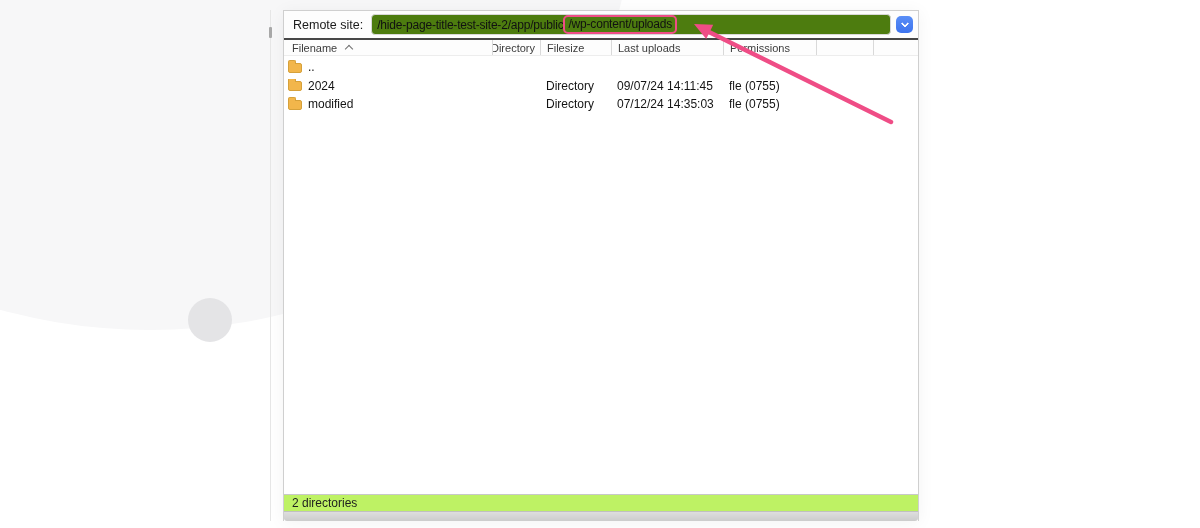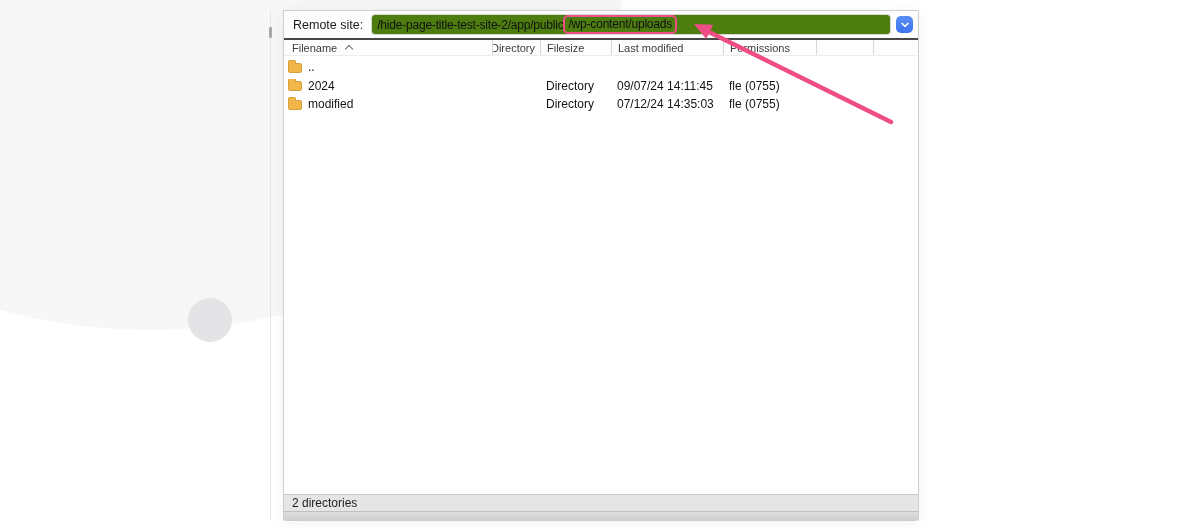--- a/index.html
+++ b/index.html
@@ -64,21 +64,21 @@
   .c-size { text-align:right; padding-right:6px; }
   .c-type, .c-mod, .c-perm { padding-left:6px; }
 
   .folder { position:relative; width:14px; height:10px; flex:0 0 14px;
             background:#f2b64b; border:1px solid #d6a13b; border-radius:1px 2px 2px 2px;
             margin:1px 6px 0 0; }
   .folder::before { content:""; position:absolute; left:-1px; top:-4px; width:6px; height:3px;
                     background:#f2b64b; border:1px solid #d6a13b; border-bottom:none;
                     border-radius:2px 2px 0 0; }
 
-  .statusbar { height:17px; flex:0 0 17px; background:#e5e5e5; border-top:1px solid #c8c8c8;
+  .statusbar { height:17px; flex:0 0 17px; background:#bef264; border-top:1px solid #c8c8c8;
                display:flex; align-items:center; padding-left:8px; font-size:12px; color:#1e1e1e; }
   .bottomstrip { height:10px; flex:0 0 10px; background:linear-gradient(#dedede,#cccccc);
                  border-top:1px solid #c0c0c0; border-radius:0 0 3px 3px; }
 
   
   .arrow-svg { position:absolute; left:0; top:0; width:1200px; height:528px; pointer-events:none; }
 </style>
 </head>
 <body>
 
@@ -106,21 +106,21 @@
 
     <div class="darkline"></div>
 
     <div class="hrow grid">
       <div class="hcell hc-name">
         <span>Filename</span>
         <span class="sortup"></span>
       </div>
       <div class="hcell hc-size">Directory</div>
       <div class="hcell hc-type">Filesize</div>
-      <div class="hcell hc-mod">Last modified</div>
+      <div class="hcell hc-mod">Last uploads</div>
       <div class="hcell hc-perm">Permissions</div>
       <div class="hcell"></div>
       <div class="hcell"></div>
     </div>
 
     <div class="rows">
 
       <div class="row grid">
         <div class="cell c-name">
           <span class="folder"></span>

